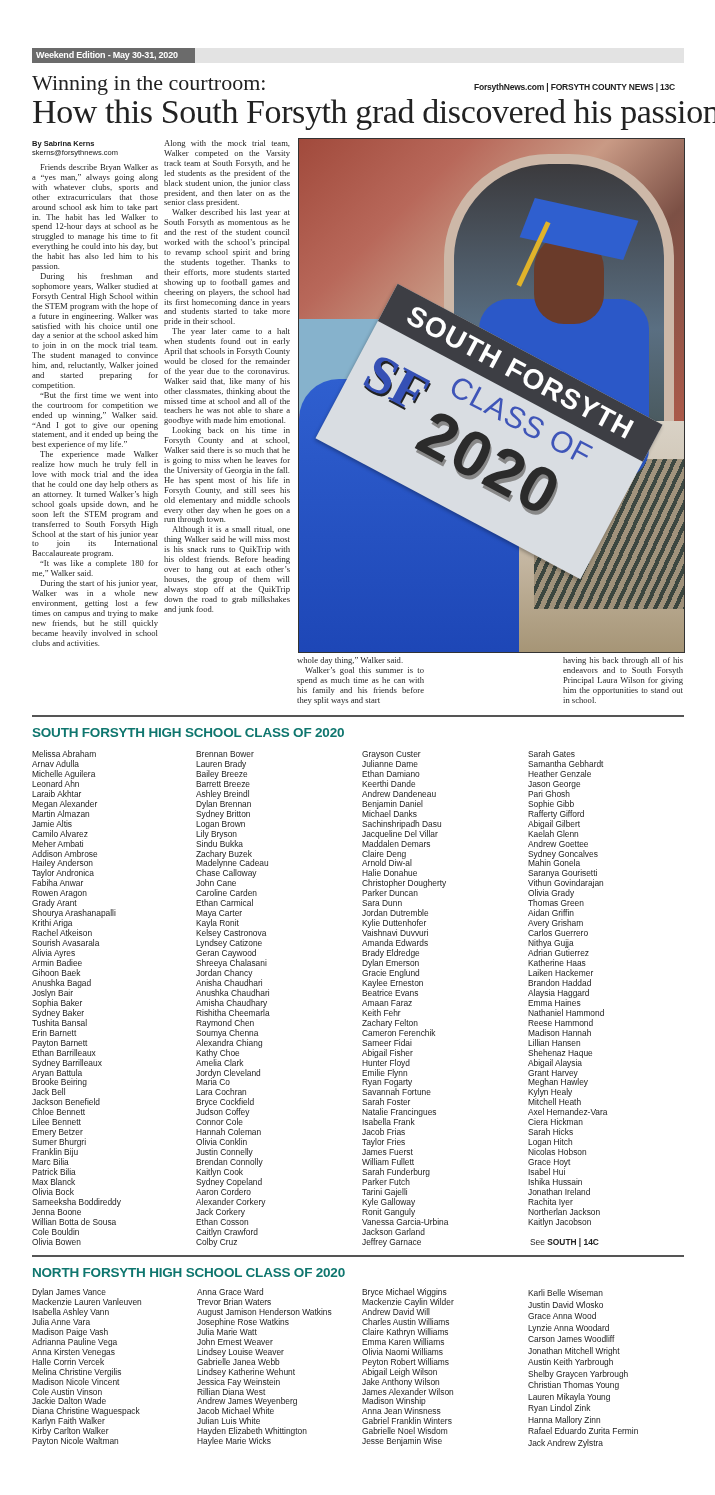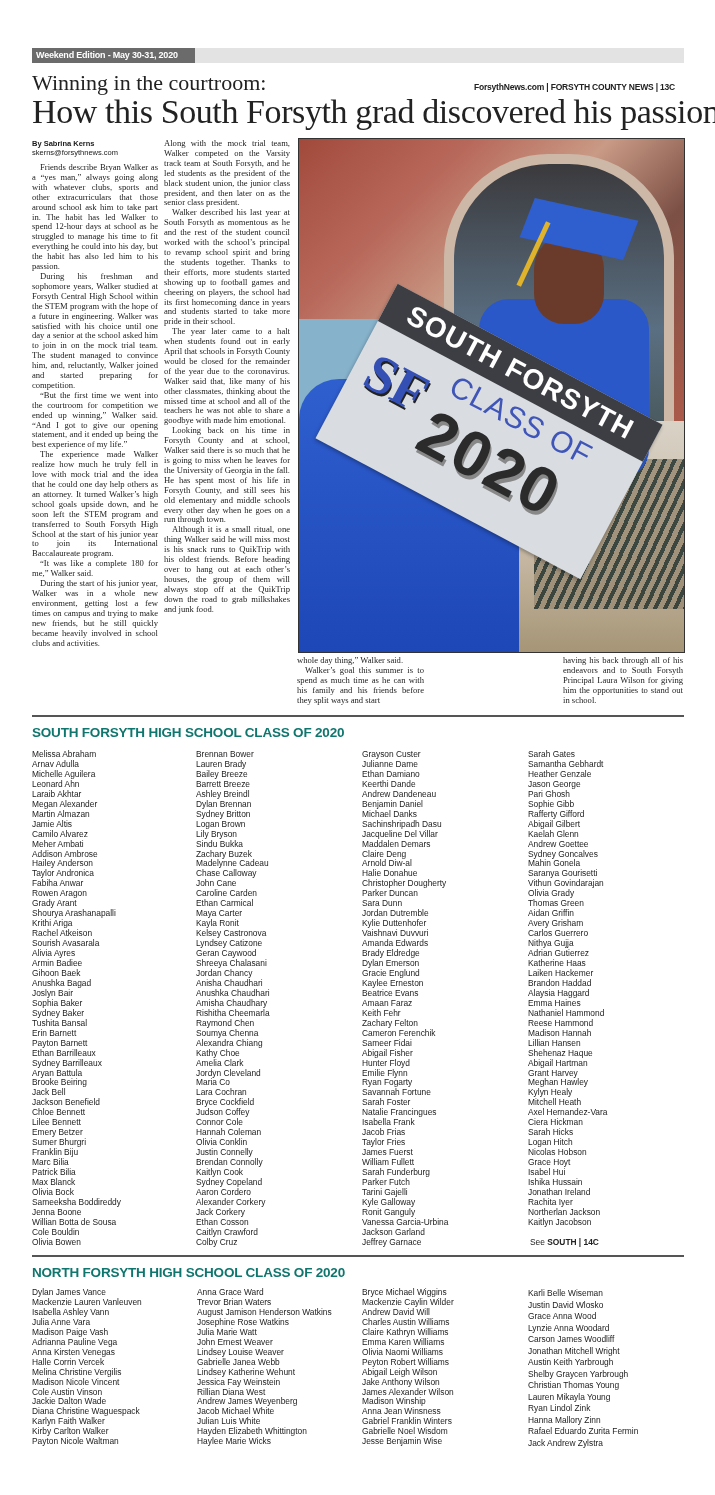--- a/index.html
+++ b/index.html
@@ -317,21 +317,21 @@
       <li>Katherine Haas</li>
       <li>Laiken Hackemer</li>
       <li>Brandon Haddad</li>
       <li>Alaysia Haggard</li>
       <li>Emma Haines</li>
       <li>Nathaniel Hammond</li>
       <li>Reese Hammond</li>
       <li>Madison Hannah</li>
       <li>Lillian Hansen</li>
       <li>Shehenaz Haque</li>
-      <li>Abigail Hartman</li>
+      <li>Abigail Alaysia</li>
       <li>Grant Harvey</li>
       <li>Meghan Hawley</li>
       <li>Kylyn Healy</li>
       <li>Mitchell Heath</li>
       <li>Axel Hernandez-Vara</li>
       <li>Ciera Hickman</li>
       <li>Sarah Hicks</li>
       <li>Logan Hitch</li>
       <li>Nicolas Hobson</li>
       <li>Grace Hoyt</li>

